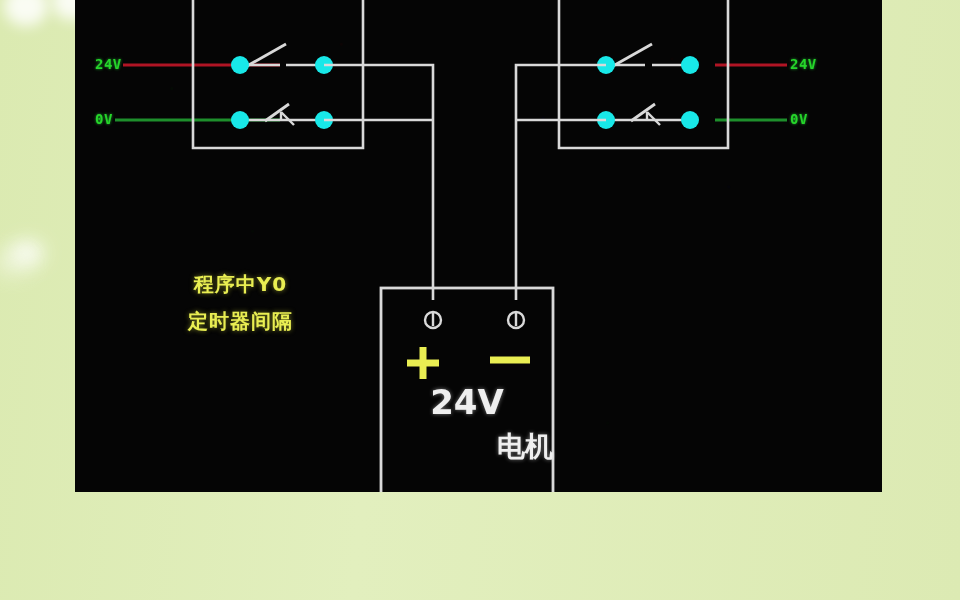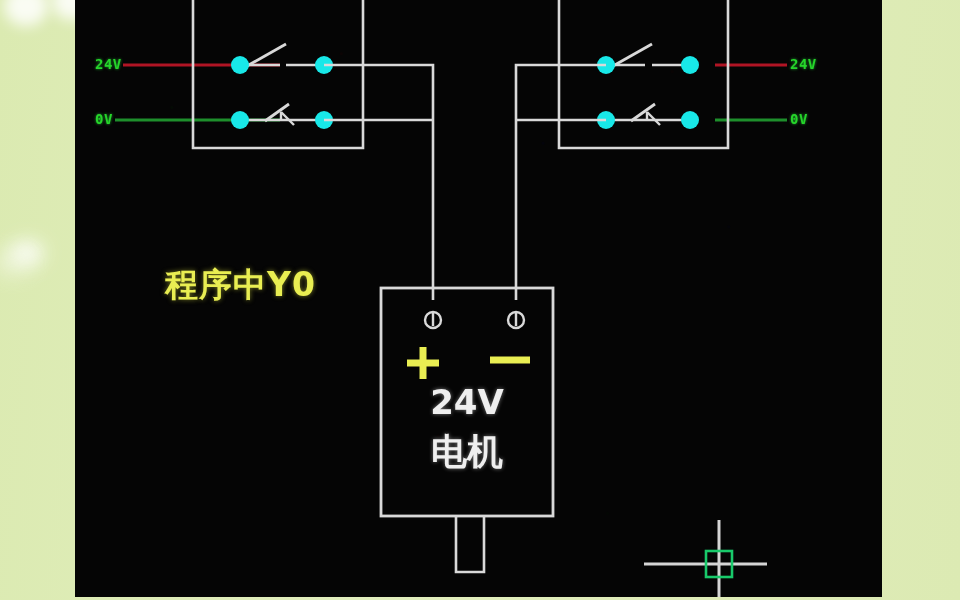--- a/index.html
+++ b/index.html
@@ -12,21 +12,21 @@
   
   #page-bg{position:absolute;inset:0;background:linear-gradient(95deg,#dbeab1 0%,#e2efbe 40%,#dceab3 100%);}
   .bokeh{position:absolute;border-radius:50%;background:rgba(255,255,255,.85);filter:blur(7px);}
   .bokeh.b1{left:4px;top:-14px;width:44px;height:40px;}
   .bokeh.b2{left:52px;top:-18px;width:40px;height:38px;}
   .bokeh.b3{left:10px;top:240px;width:34px;height:26px;filter:blur(9px);opacity:.9;}
   .bokeh.b4{left:-8px;top:252px;width:40px;height:22px;filter:blur(11px);opacity:.55;}
 
   
   #cad{
-    position:absolute;left:75px;top:0;width:807px;height:597px;
+    position:absolute;left:75px;top:0;width:807px;height:492px;
     background:#050505;overflow:hidden;
   }
   #cad .noise{position:absolute;inset:0;opacity:.12;
     background:
       radial-gradient(circle at 12% 18%, rgba(0,90,0,.55) 0 1px, transparent 2px),
       radial-gradient(circle at 33% 9%,  rgba(120,0,0,.5) 0 1px, transparent 2px),
       radial-gradient(circle at 58% 24%, rgba(0,0,110,.5) 0 1px, transparent 2px),
       radial-gradient(circle at 74% 12%, rgba(90,0,0,.45) 0 1px, transparent 2px),
       radial-gradient(circle at 22% 47%, rgba(0,70,0,.45) 0 1px, transparent 2px),
       radial-gradient(circle at 81% 38%, rgba(0,0,90,.4) 0 1px, transparent 2px),
@@ -38,33 +38,33 @@
   
   .cadtext{position:absolute;white-space:pre;user-select:none;}
   .lbl-v{
     color:#26d62a;font-size:14px;font-weight:bold;
     letter-spacing:.5px;
     font-family:"DejaVu Sans Mono","Liberation Mono",monospace;
     text-shadow:0 0 3px rgba(40,220,60,.75);
   }
   #note{
     position:absolute;left:58px;top:266px;width:215px;
-    color:#e9ee52;font-size:33px;font-weight:bold;line-height:37px;
+    color:#e9ee52;font-size:20px;font-weight:bold;line-height:37px;
     text-align:center;
     text-shadow:0 0 5px rgba(220,225,60,.55);
     font-family:"DejaVu Sans","Liberation Sans",sans-serif;
   }
   #note div{letter-spacing:1px;}
   .motor-label{
     color:#efefef;font-weight:bold;text-align:center;
     text-shadow:0 0 4px rgba(255,255,255,.45);
     font-family:"DejaVu Sans","Liberation Sans",sans-serif;
   }
   #motor-volts{position:absolute;left:306px;top:382px;width:172px;font-size:34px;}
-  #motor-name {position:absolute;left:306px;top:428px;width:172px;font-size:36px;}
+  #motor-name {position:absolute;left:306px;top:428px;width:172px;font-size:28px;text-align:right;}
 </style>
 </head>
 <body>
 
 <div id="page-bg">
   <span class="bokeh b1"></span>
   <span class="bokeh b2"></span>
   <span class="bokeh b3"></span>
   <span class="bokeh b4"></span>
 </div>
@@ -173,17 +173,18 @@
     </g>
   </svg>
 
   <span class="cadtext lbl-v" style="left:20px;top:56px;">24V</span>
   <span class="cadtext lbl-v" style="left:20px;top:111px;">0V</span>
   <span class="cadtext lbl-v" style="left:715px;top:56px;">24V</span>
   <span class="cadtext lbl-v" style="left:715px;top:111px;">0V</span>
 
   <div id="note">
     <div>程序中Y0</div>
+    <div>定时器间隔</div>
   </div>
 
   <div class="motor-label" id="motor-volts">24V</div>
   <div class="motor-label" id="motor-name">电机</div>
 </div>
 
 </body></html>

